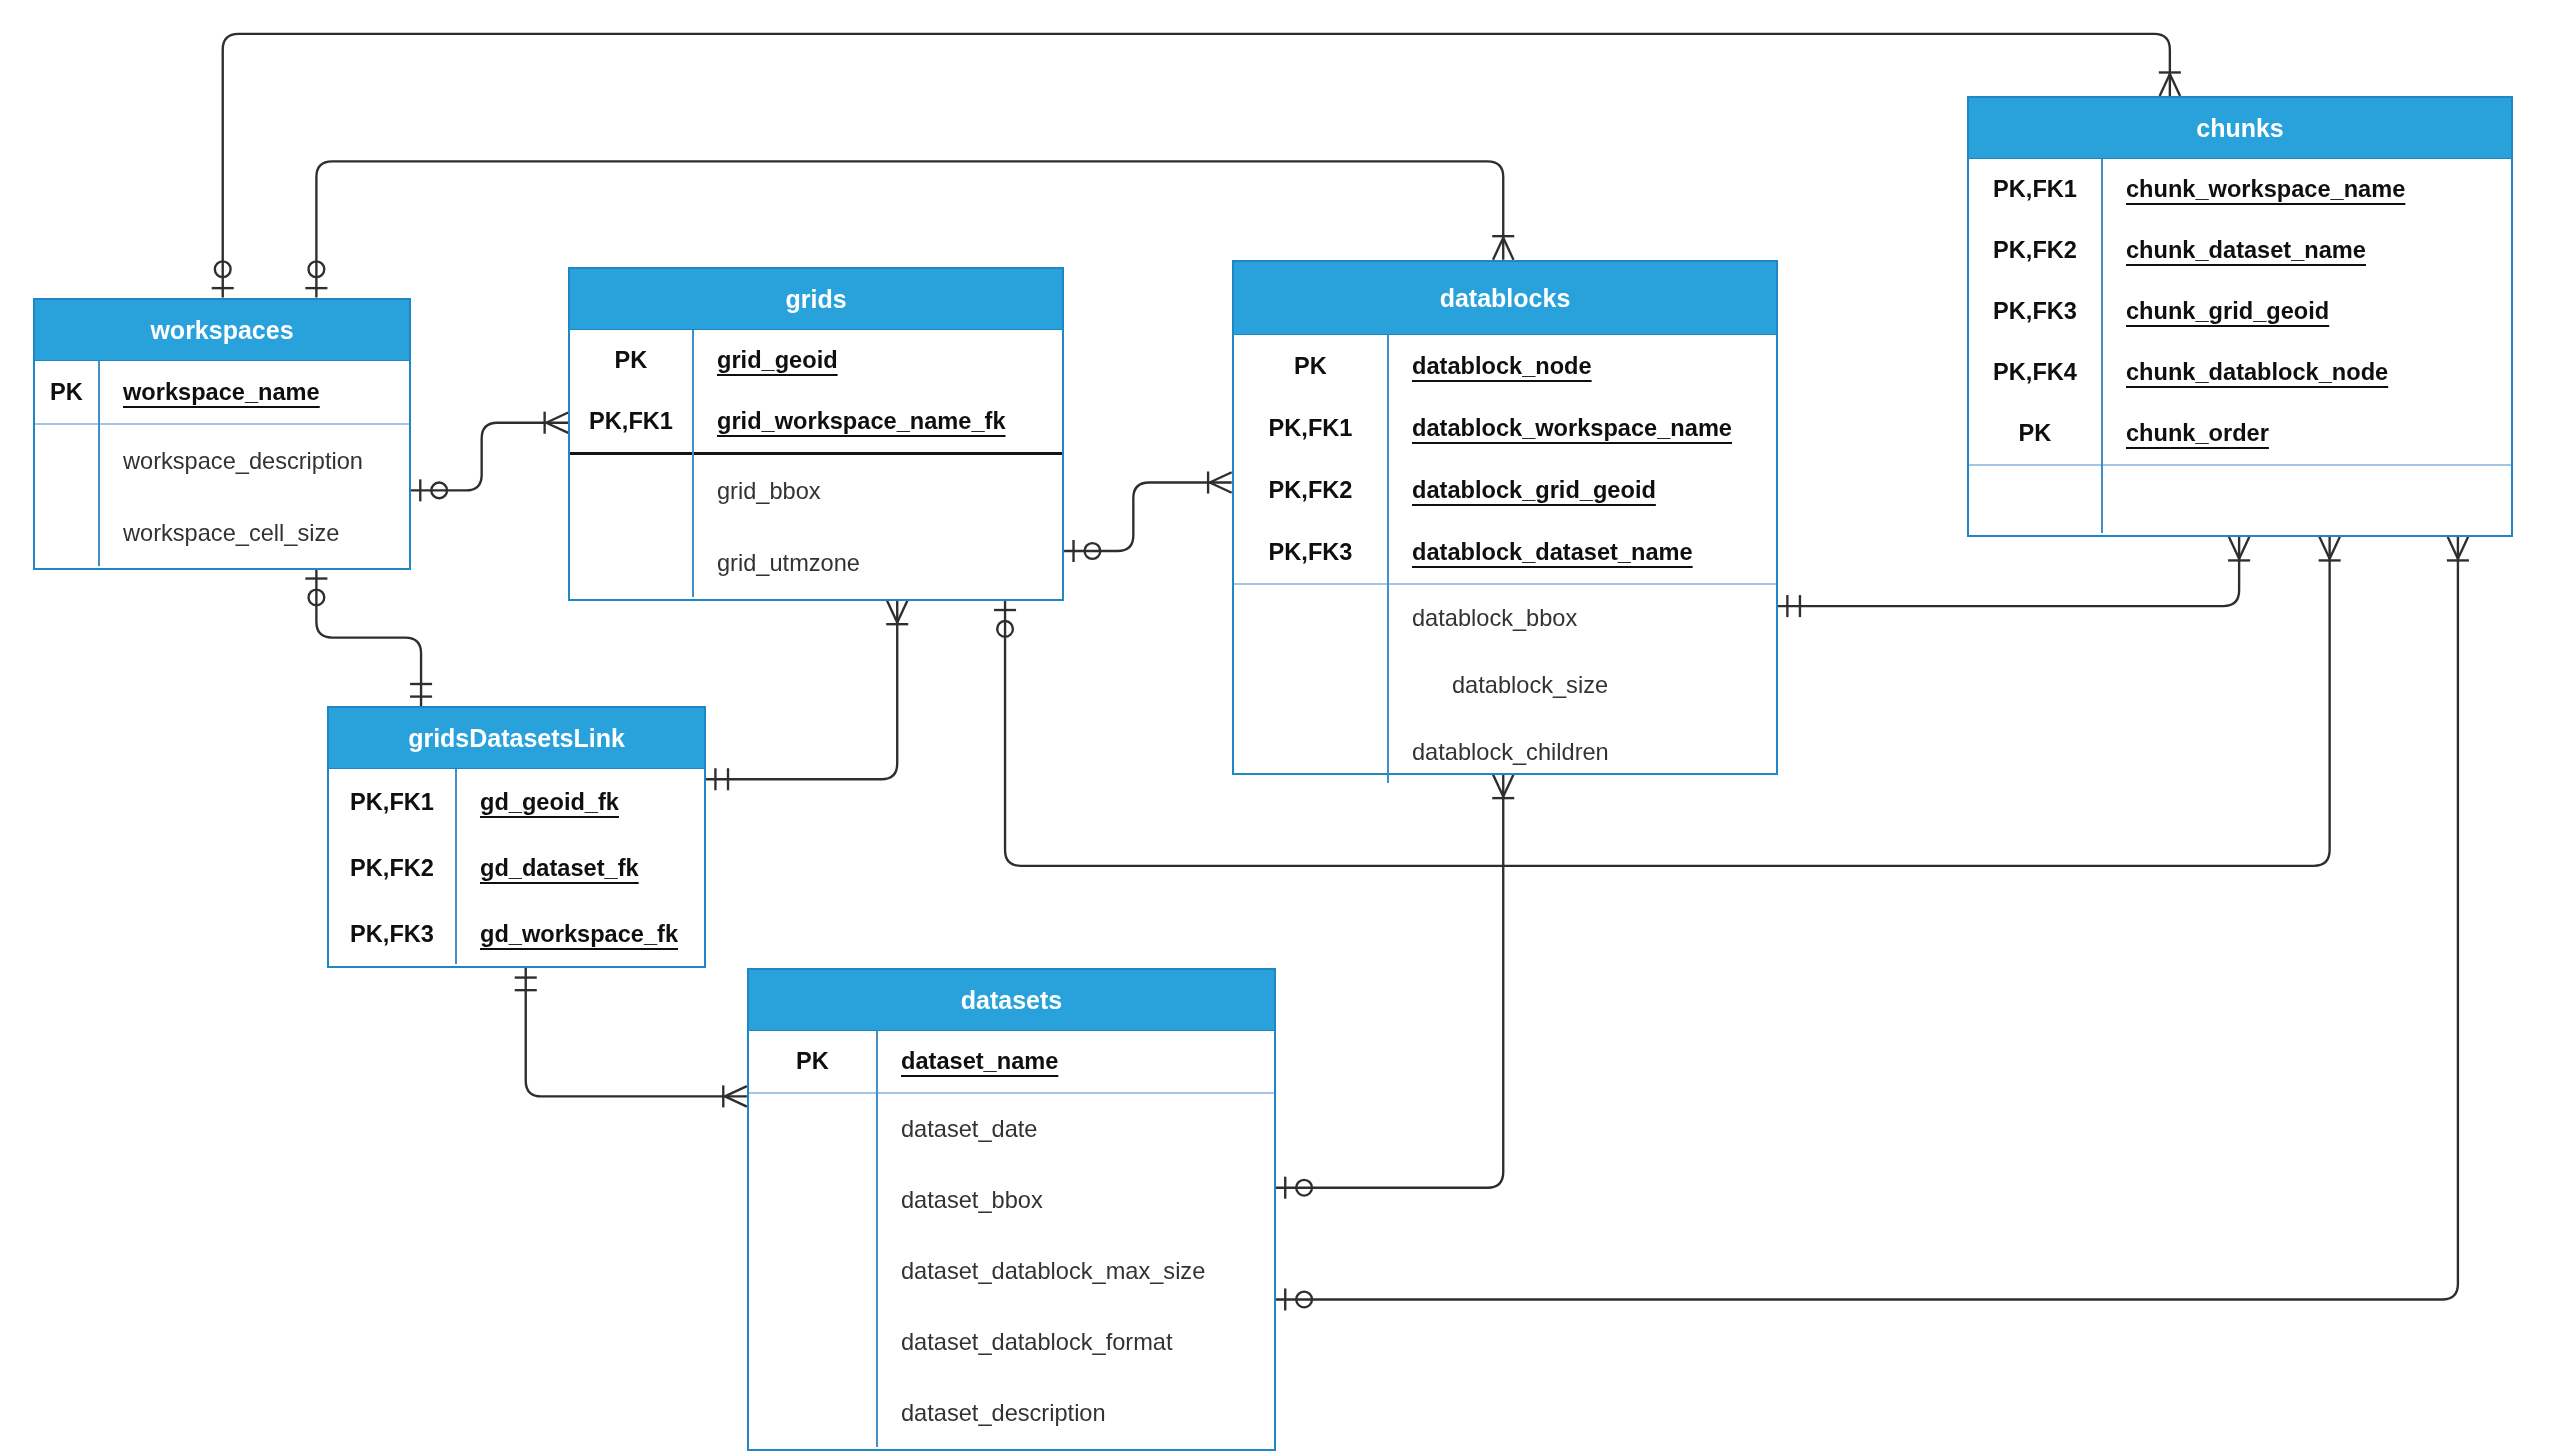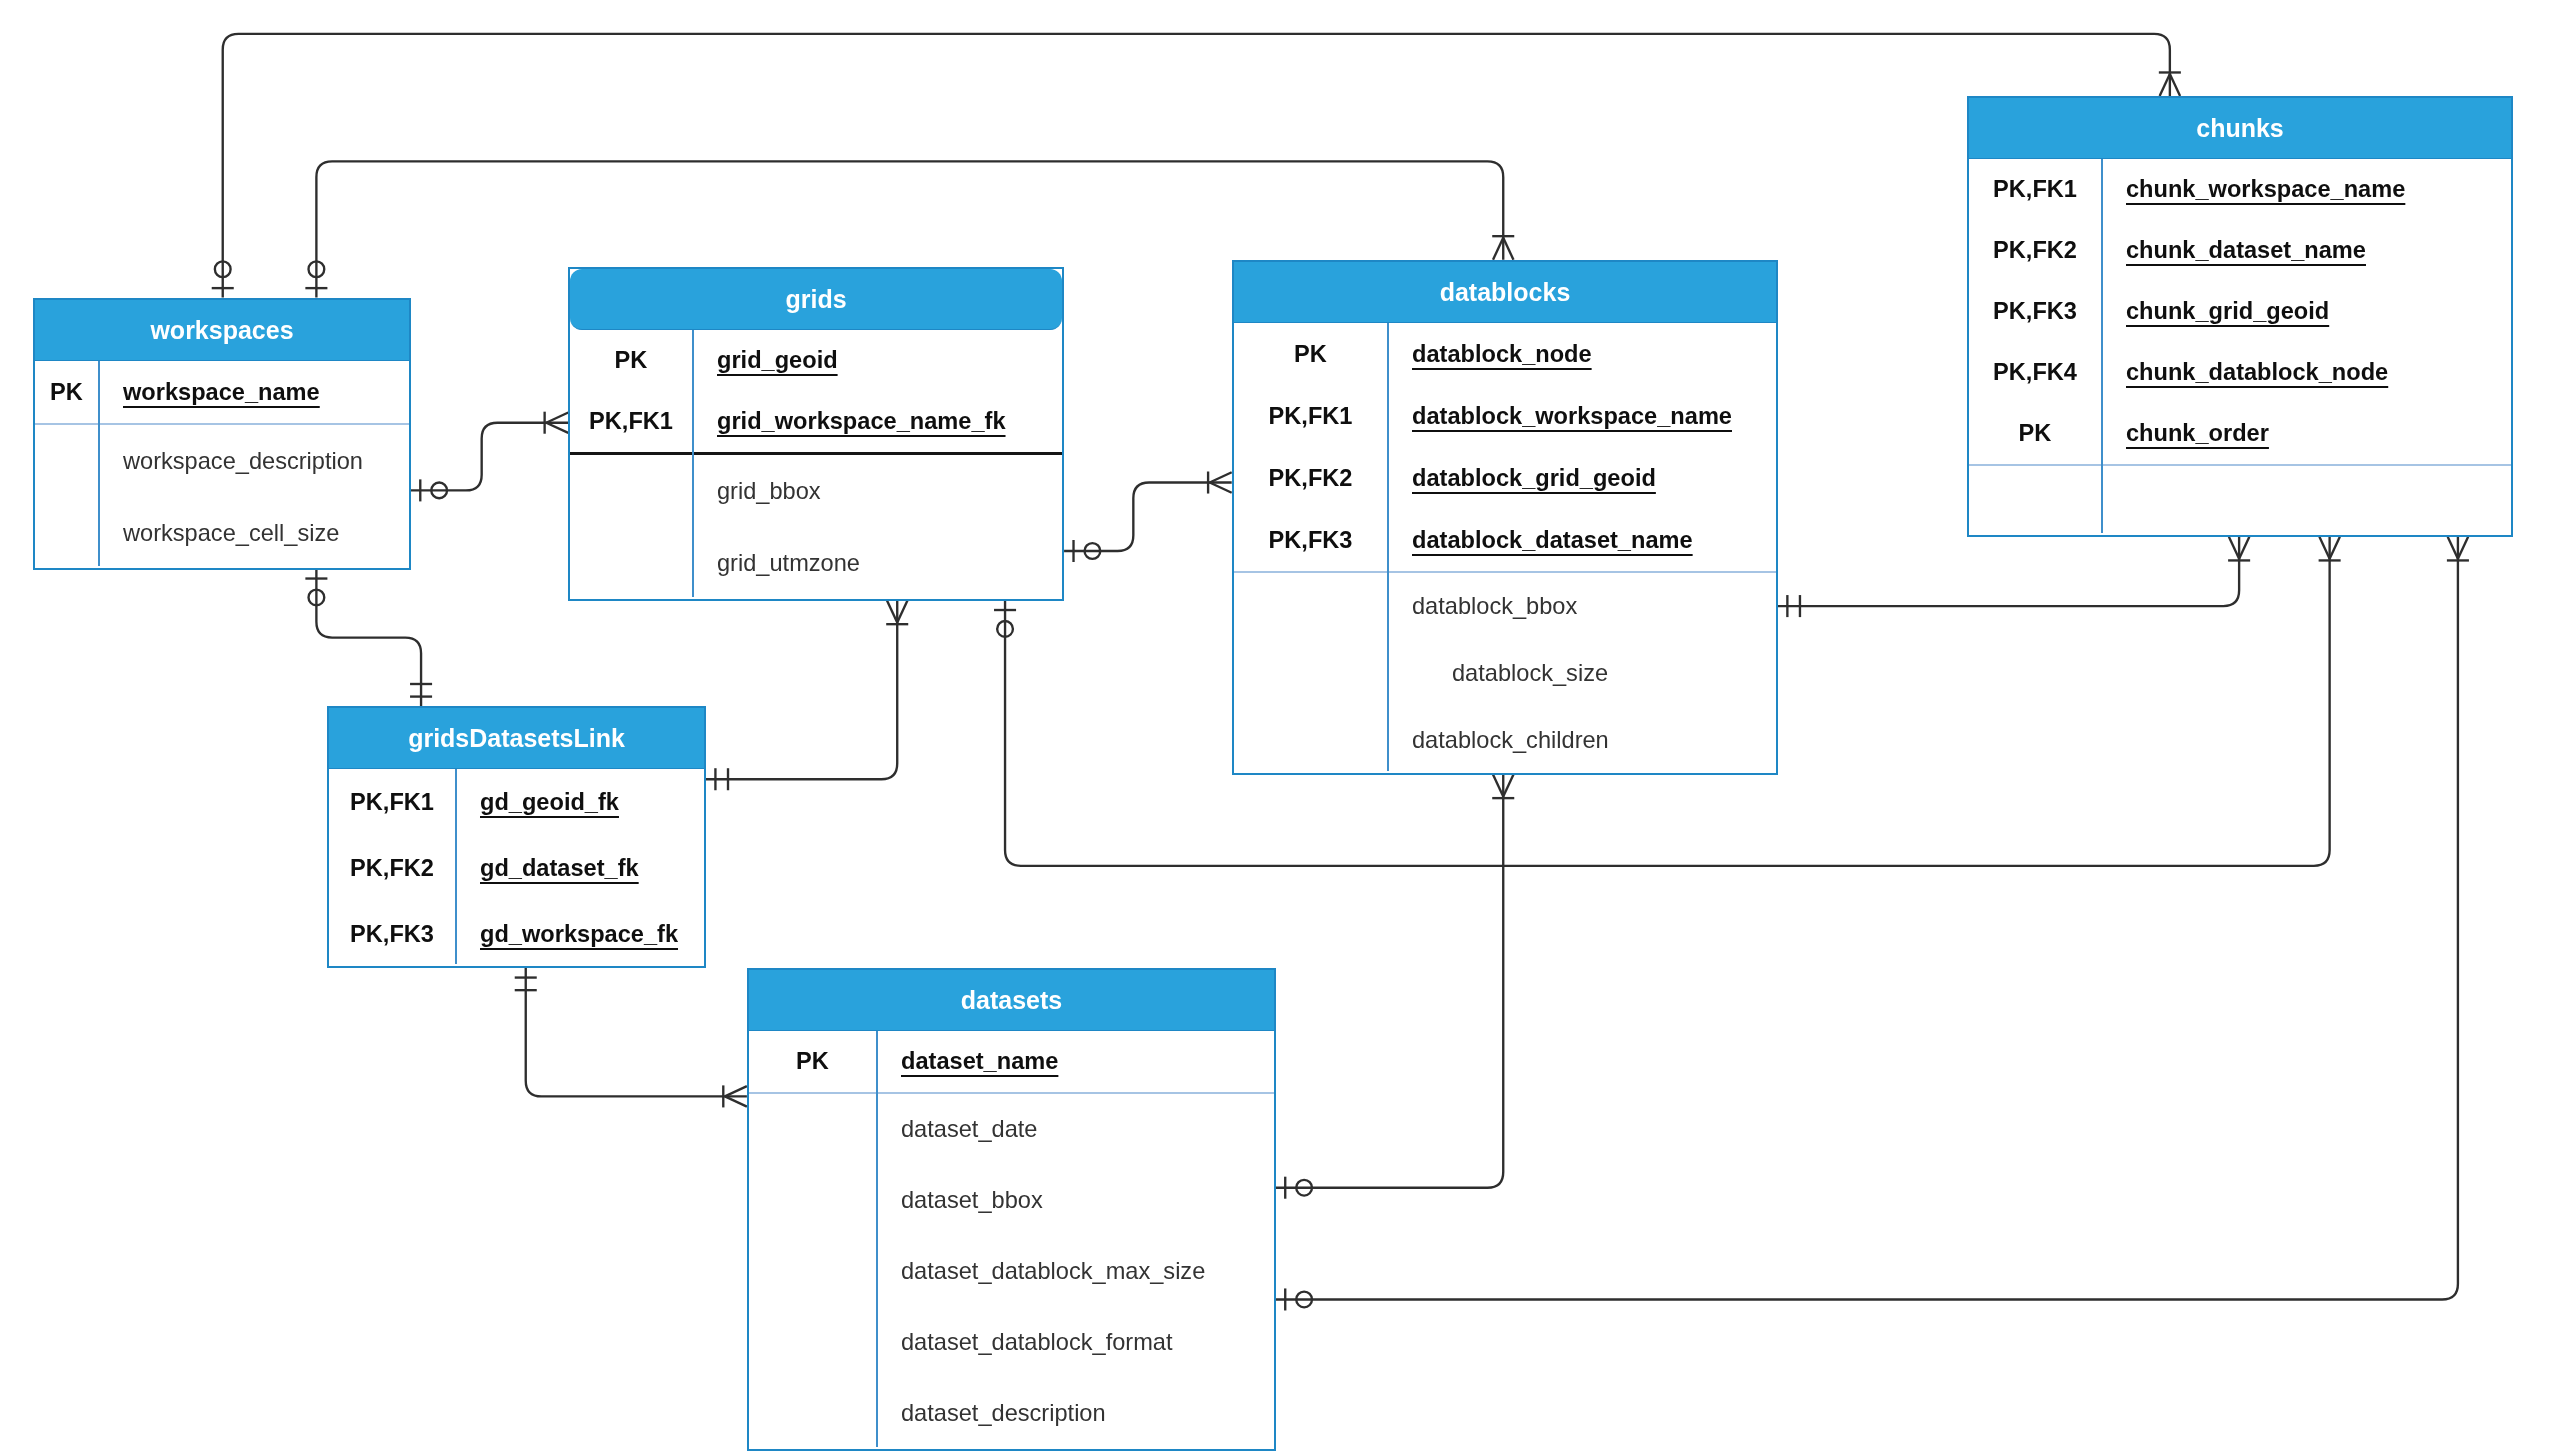--- a/index.html
+++ b/index.html
@@ -189,21 +189,21 @@
           <div class="kc" style="width: 63px;"></div>
           <div class="fc"><span>workspace_description</span></div>
         </div>
         <div class="row" style="height: 72px;">
           <div class="kc" style="width: 63px;"></div>
           <div class="fc"><span>workspace_cell_size</span></div>
         </div>
       </div>
     </div>
     <div class="tbl" style="left: 568px; top: 267px; width: 496px; height: 334px;">
-      <div class="tbl-header" style="height: 61px; border-radius: 12px;">
+      <div class="tbl-header" style="height: 61px;">
         <span>grids</span>
       </div>
       <div class="tbl-body" style="height: 267px;">
         <div class="vline" style="left: 122px;"></div>
         <div class="row" style="height: 61px;">
           <div class="kc" style="width: 122px;">
             <span>PK</span>
           </div>
           <div class="fc pk"><span>grid_geoid</span></div>
         </div>
@@ -218,21 +218,21 @@
           <div class="kc" style="width: 122px;"></div>
           <div class="fc"><span>grid_bbox</span></div>
         </div>
         <div class="row" style="height: 72px;">
           <div class="kc" style="width: 122px;"></div>
           <div class="fc"><span>grid_utmzone</span></div>
         </div>
       </div>
     </div>
     <div class="tbl" style="left: 1232px; top: 260px; width: 546px; height: 515px;">
-      <div class="tbl-header" style="height: 61px;">
+      <div class="tbl-header" style="height: 73px;">
         <span>datablocks</span>
       </div>
       <div class="tbl-body" style="height: 448px;">
         <div class="vline" style="left: 153px;"></div>
         <div class="row" style="height: 62px;">
           <div class="kc" style="width: 153px;">
             <span>PK</span>
           </div>
           <div class="fc pk"><span>datablock_node</span></div>
         </div>

